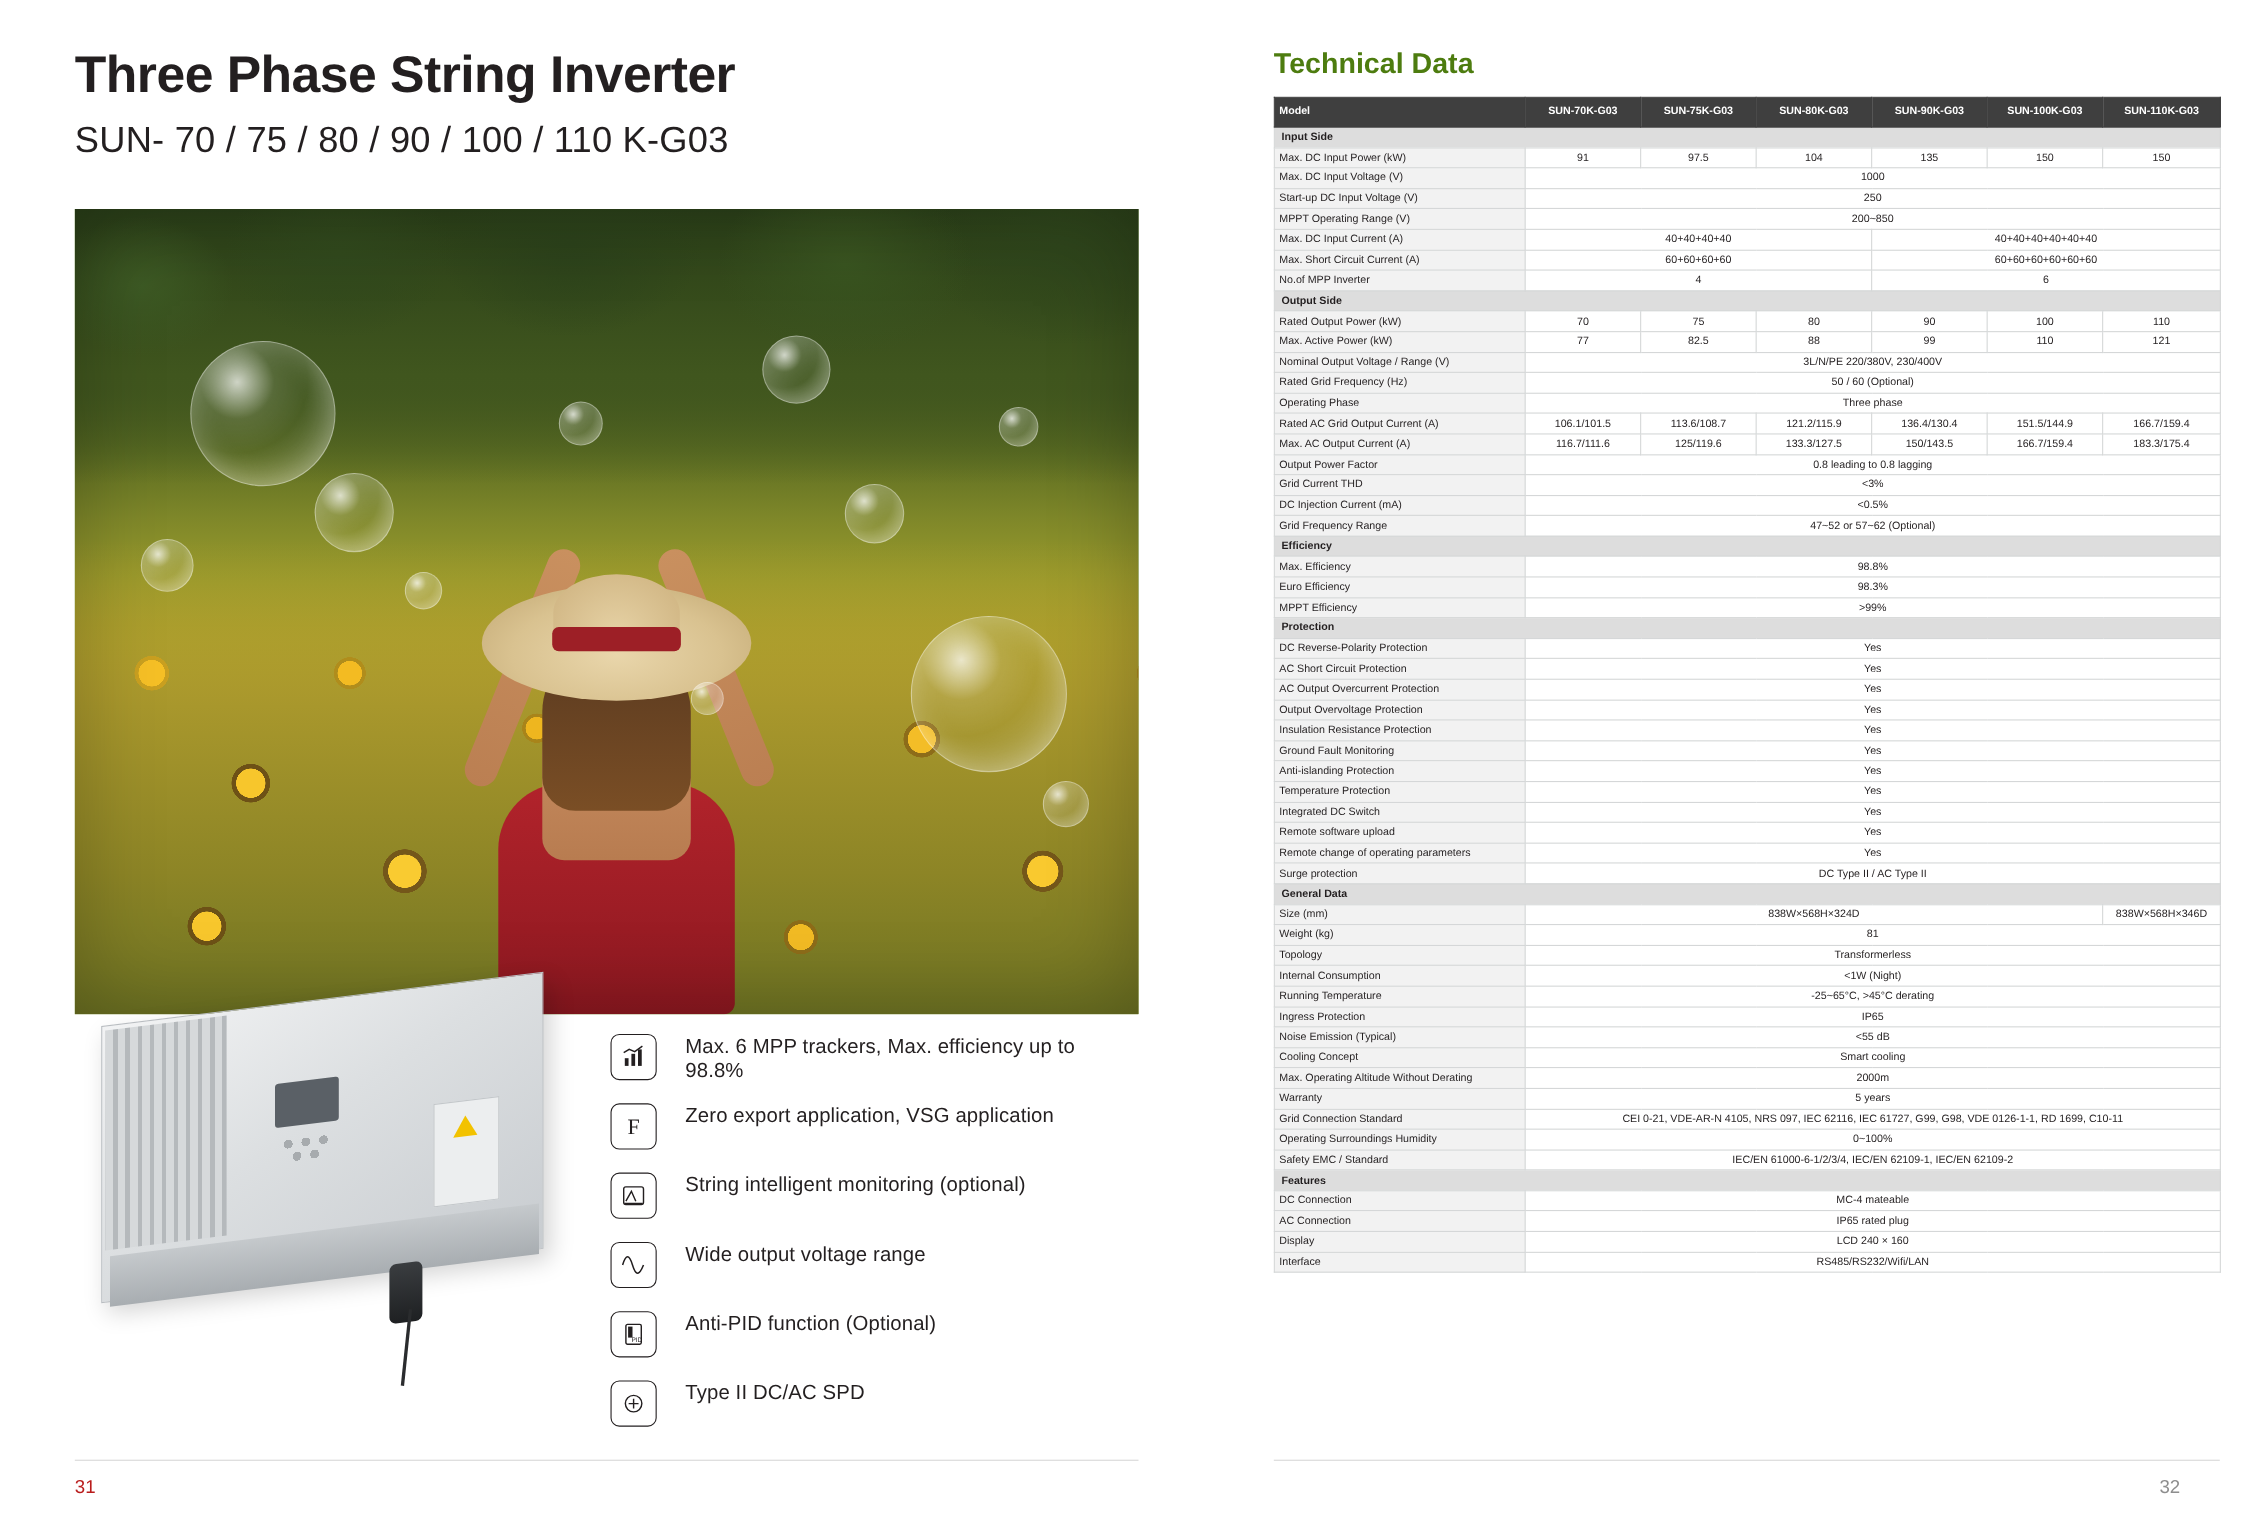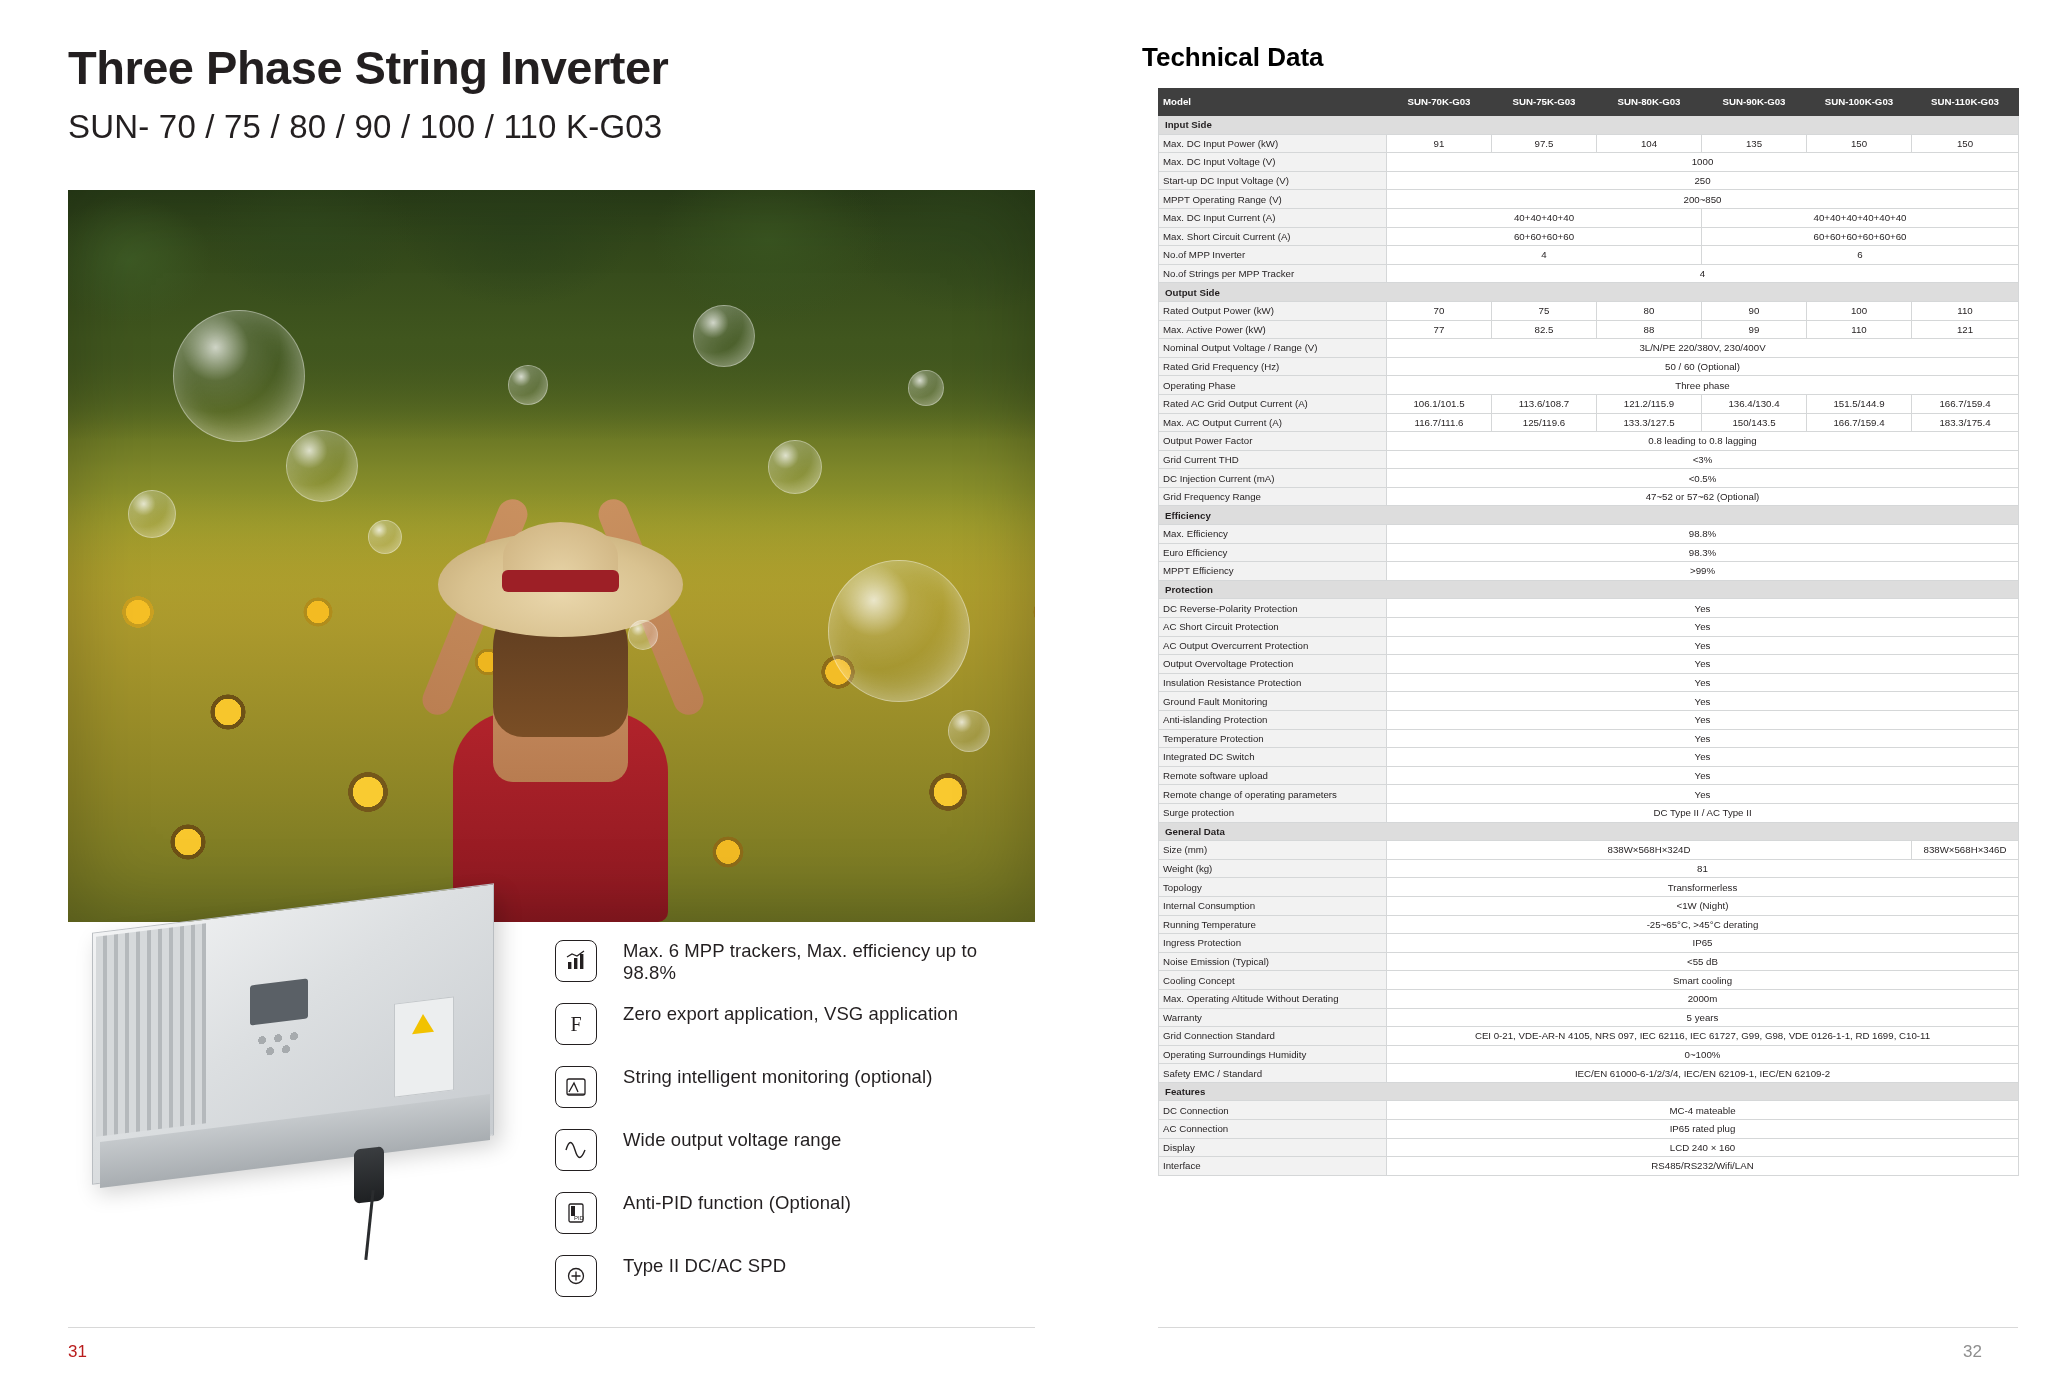--- a/index.html
+++ b/index.html
@@ -277,25 +277,25 @@
     height: 1px;
     background: #d8d8d8;
   }
   
   .right-page {
     width: 956px;
     position: relative;
   }
   .tech-title {
     position: absolute;
-    left: 50px;
+    left: 66px;
     top: 42px;
     font-size: 26px;
     font-weight: bold;
-    color: #000000;
+    color: #4d7c0f;
   }
   .tbl-wrap {
     position: absolute;
     left: 66px;
     top: 88px;
     width: 860px;
   }
   table.spec {
     border-collapse: collapse;
     width: 100%;
@@ -530,24 +530,20 @@
             <tr>
               <td class="label">Max. Short Circuit Current (A)</td>
               <td class="val" colspan="3">60+60+60+60</td>
               <td class="val" colspan="3">60+60+60+60+60+60</td>
             </tr>
             <tr>
               <td class="label">No.of MPP Inverter</td>
               <td class="val" colspan="3">4</td>
               <td class="val" colspan="3">6</td>
             </tr>
-            <tr>
-              <td class="label">No.of Strings per MPP Tracker</td>
-              <td class="val" colspan="6">4</td>
-            </tr>
             <tr class="section">
               <td colspan="7">Output Side</td>
             </tr>
             <tr>
               <td class="label">Rated Output Power (kW)</td>
               <td class="val">70</td>
               <td class="val">75</td>
               <td class="val">80</td>
               <td class="val">90</td>
               <td class="val">100</td>

